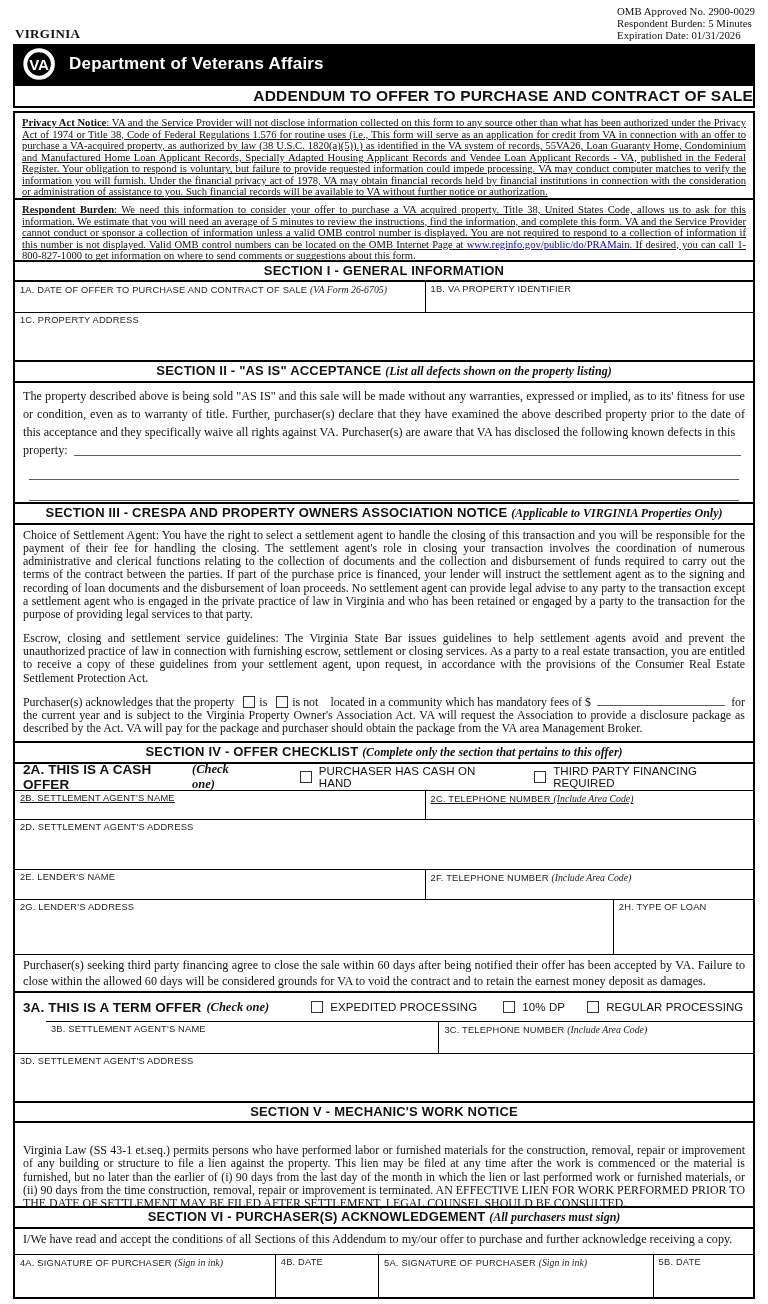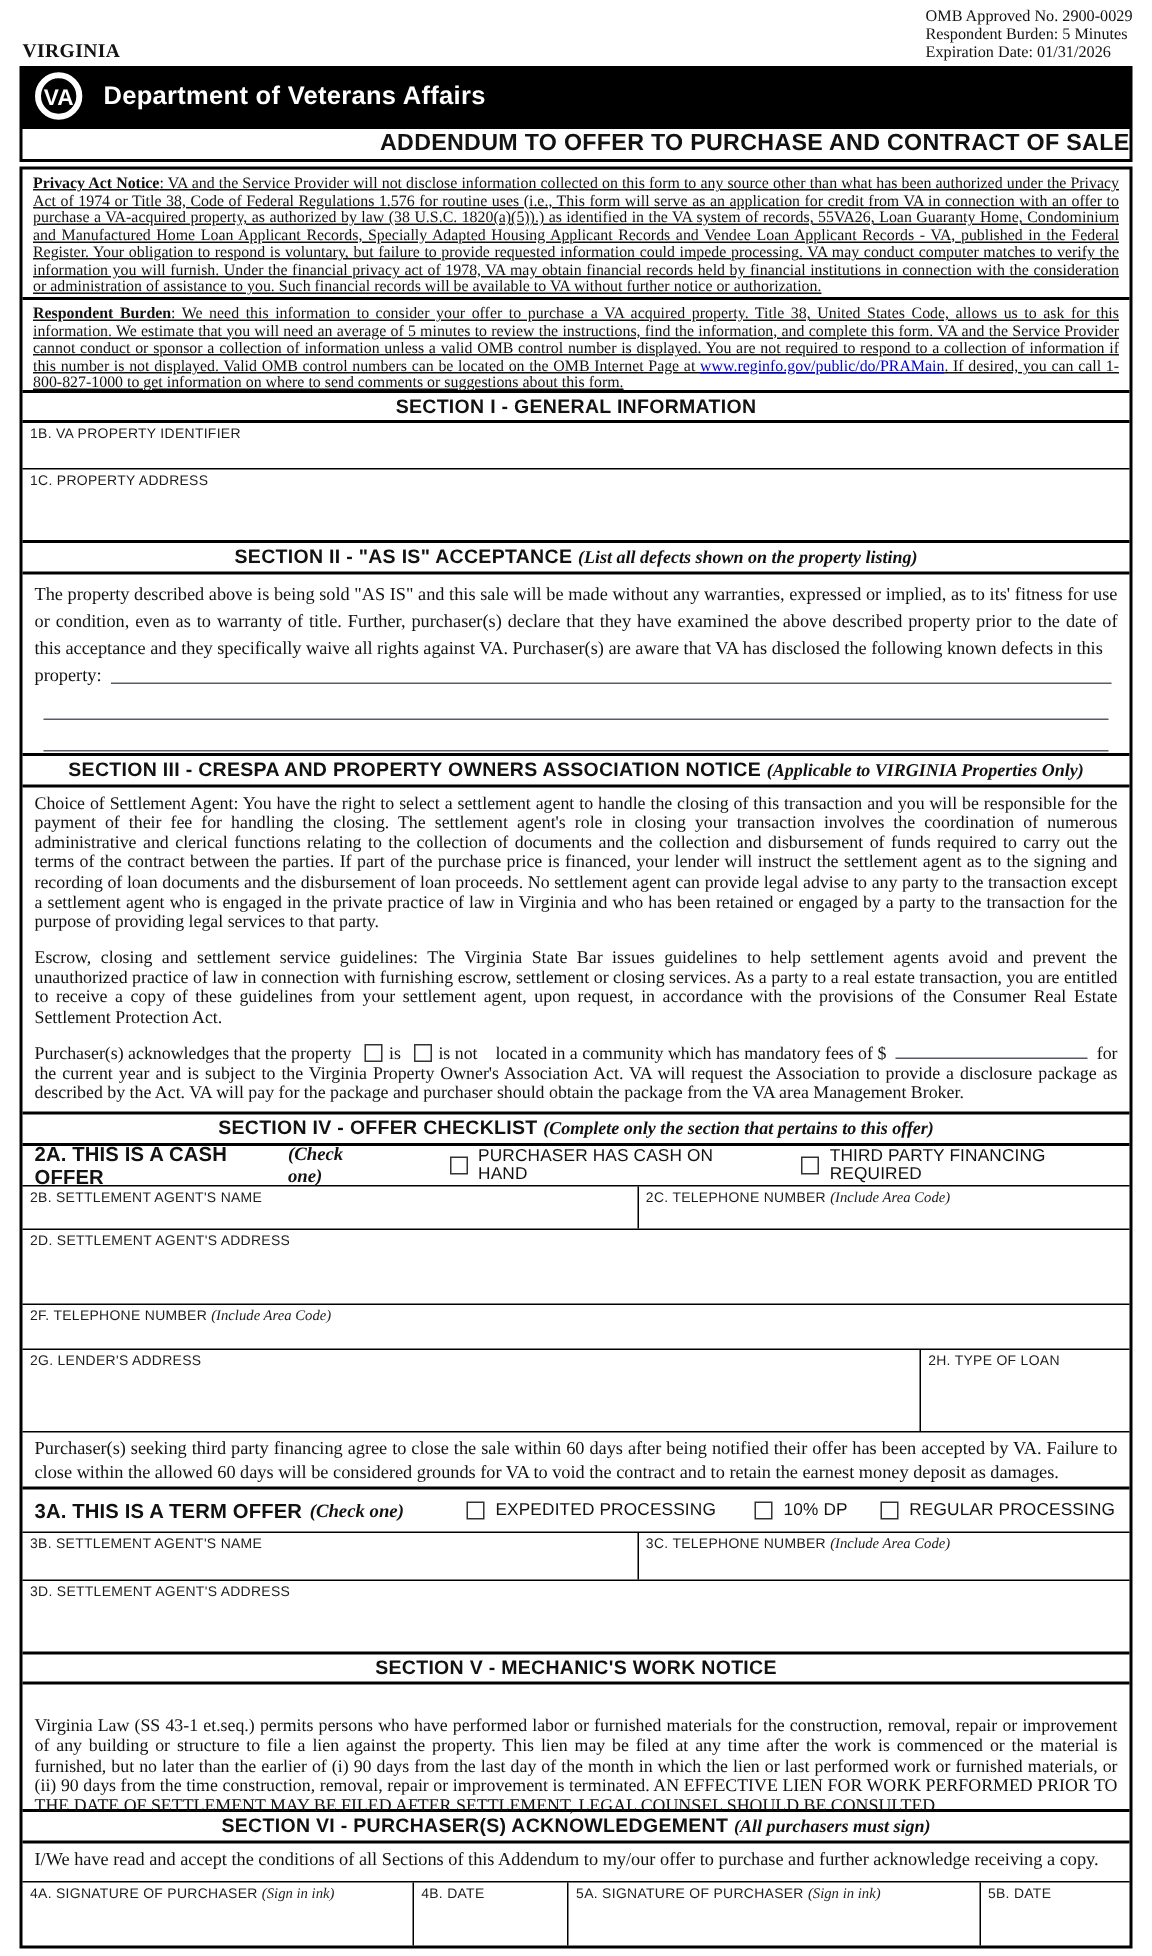--- a/index.html
+++ b/index.html
@@ -37,21 +37,21 @@
             font-family:"Liberation Sans", sans-serif; font-weight:bold; font-size:13px; letter-spacing:.2px; }
   .sechdr:first-child { border-top:none; }
   .sechdr .note { font-family:"Liberation Serif", serif; font-style:italic; font-weight:bold; font-size:12px; letter-spacing:0; }
 
   .frow { display:flex; }
   .frow + .frow, .frow.tb { border-top:1px solid #000; }
   .fcell { padding:2px 5px; font-family:"Liberation Sans", sans-serif; font-size:9.3px; letter-spacing:.2px; color:#1c1c1c; }
   .fcell + .fcell { border-left:1px solid #000; }
   .fcell .inote { font-family:"Liberation Serif", serif; font-style:italic; font-size:9.8px; letter-spacing:0; }
   .w55 { width:55.5%; } .w45 { width:44.5%; }
-  .h30 { height:30px; } .h48 { height:48px; } .h29 { height:29px; } .h50 { height:50px; } .h55 { height:55px; } .h32 { height:32px; }
+  .h30 { height:30px; } .h48 { height:48px; } .h29 { height:29px;text-decoration:underline; } .h50 { height:50px; } .h55 { height:55px; } .h32 { height:32px;margin-left:31px; }
 
   .bodycell { padding:4px 8px; font-size:12.2px; text-align:justify; }
 
   .sec2body { height:119px; line-height:18px; }
   .pline { display:flex; align-items:flex-end; line-height:18px; }
   .fill { flex:1; border-bottom:1px solid #5a5a6a; margin:0 4px 3px 6px; height:12px; }
   .rule { border-bottom:1px solid #5a5a6a; height:21px; margin:0 6px; }
 
   .sec3body { padding:4px 8px 6px 8px; font-size:11.9px; line-height:13.15px; text-align:justify; }
   .sec3body p + p { margin-top:11px; }
@@ -111,20 +111,24 @@
       </div>
 
       <div class="notice respondent">
         <b>Respondent Burden</b><span>: We need this information to consider your offer to purchase a VA acquired property. Title 38, United States Code, allows us to ask for this information. We estimate that you will need an average of 5 minutes to review the instructions, find the information, and complete this form. VA and the Service Provider cannot conduct or sponsor a collection of information unless a valid OMB control number is displayed. You are not required to respond to a collection of information if this number is not displayed. Valid OMB control numbers can be located on the OMB Internet Page at </span><a class="vlink" href="#">www.reginfo.gov/public/do/PRAMain</a><span>. If desired, you can call 1-800-827-1000 to get information on where to send comments or suggestions about this form.</span>
       </div>
 
       <div class="sechdr">
         <span>SECTION I - GENERAL INFORMATION</span>
       </div>
       <div class="frow h30">
+        <div class="fcell w55">
+          <span>1A. DATE OF OFFER TO PURCHASE AND CONTRACT OF SALE</span>
+          <span class="inote">(VA Form 26-6705)</span>
+        </div>
         <div class="fcell w45">
           <span>1B. VA PROPERTY IDENTIFIER</span>
         </div>
       </div>
       <div class="frow h48">
         <div class="fcell" style="width:100%">
           <span>1C. PROPERTY ADDRESS</span>
         </div>
       </div>
 
@@ -186,20 +190,23 @@
           <span>2C. TELEPHONE NUMBER</span>
           <span class="inote">(Include Area Code)</span>
         </div>
       </div>
       <div class="frow h50">
         <div class="fcell" style="width:100%">
           <span>2D. SETTLEMENT AGENT'S ADDRESS</span>
         </div>
       </div>
       <div class="frow h30">
+        <div class="fcell w55">
+          <span>2E. LENDER'S NAME</span>
+        </div>
         <div class="fcell w45">
           <span>2F. TELEPHONE NUMBER</span>
           <span class="inote">(Include Area Code)</span>
         </div>
       </div>
       <div class="frow h55">
         <div class="fcell" style="width:81%">
           <span>2G. LENDER'S ADDRESS</span>
         </div>
         <div class="fcell" style="width:19%">

